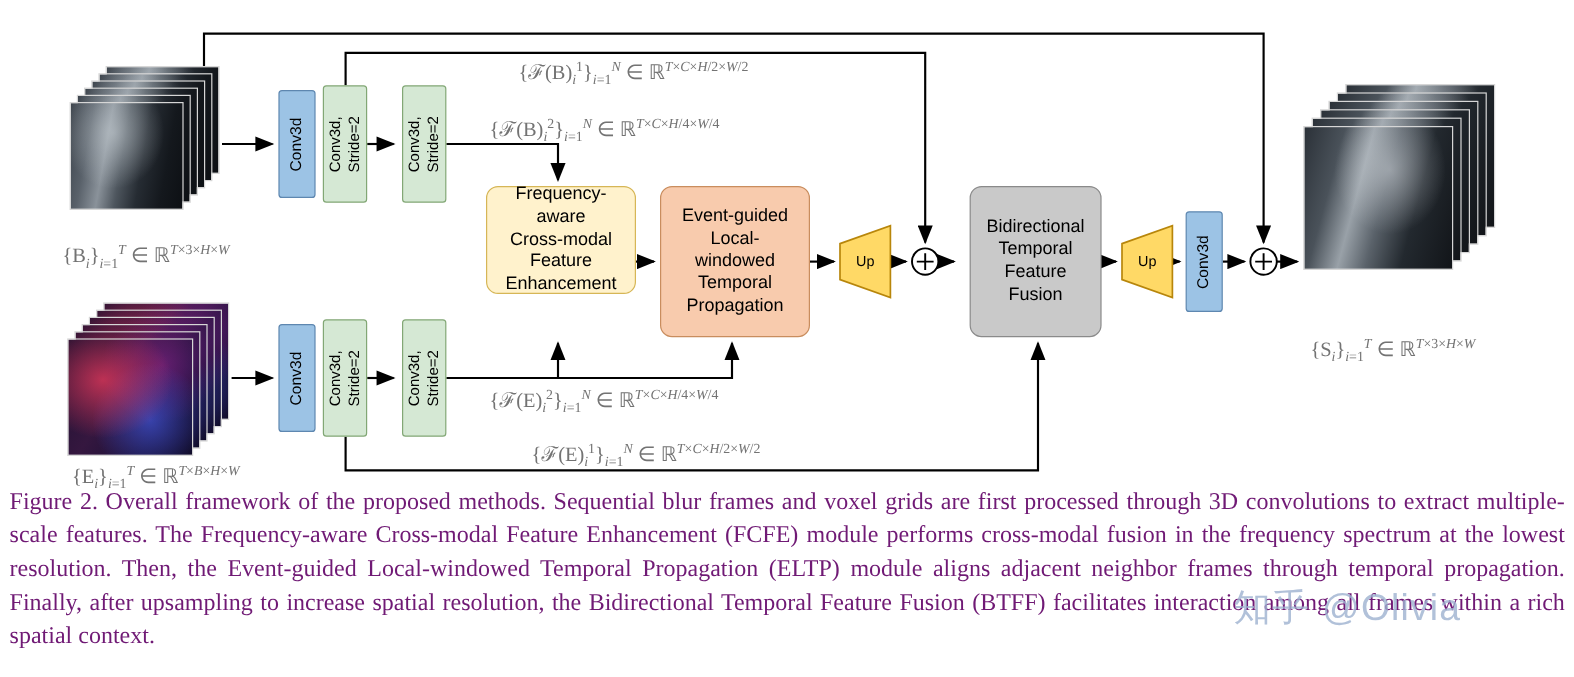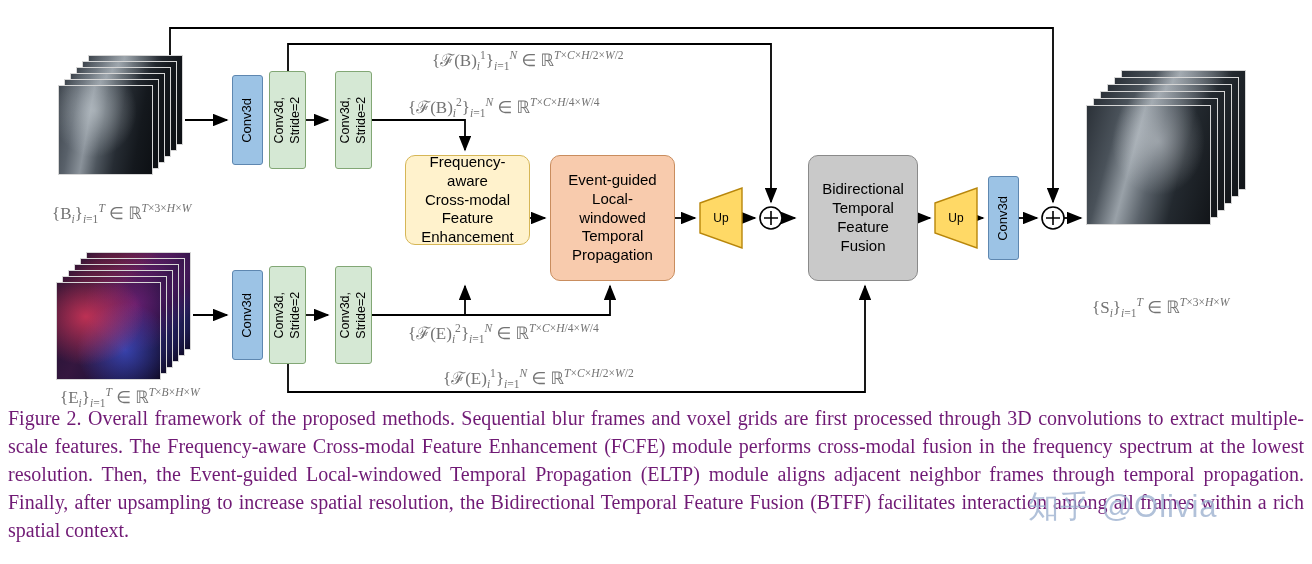--- a/index.html
+++ b/index.html
@@ -183,21 +183,21 @@
 Temporal
 Feature
 Fusion</div>
   </div>
 
   <div class="uplabel" style="left:700px;top:206px;width:42px;height:24px;">Up</div>
   <div class="uplabel" style="left:935px;top:206px;width:42px;height:24px;">Up</div>
 
   <div class="mlabel" style="left:52px;top:186px;margin-top:16px;">{B<sub><i>i</i></sub>}<sub><i>i</i>=1</sub><sup><i>T</i></sup> ∈ ℝ<sup><i>T</i>×3×<i>H</i>×<i>W</i></sup></div>
   <div class="mlabel" style="left:60px;top:386px;">{E<sub><i>i</i></sub>}<sub><i>i</i>=1</sub><sup><i>T</i></sup> ∈ ℝ<sup><i>T</i>×<i>B</i>×<i>H</i>×<i>W</i></sup></div>
-  <div class="mlabel" style="left:1092px;top:296px;">{S<sub><i>i</i></sub>}<sub><i>i</i>=1</sub><sup><i>T</i></sup> ∈ ℝ<sup><i>T</i>×3×<i>H</i>×<i>W</i></sup></div>
+  <div class="mlabel" style="left:1092px;top:280px;">{S<sub><i>i</i></sub>}<sub><i>i</i>=1</sub><sup><i>T</i></sup> ∈ ℝ<sup><i>T</i>×3×<i>H</i>×<i>W</i></sup></div>
   <div class="mlabel" style="left:432px;top:48px;">{ℱ(B)<sub><i>i</i></sub><sup>1</sup>}<sub><i>i</i>=1</sub><sup><i>N</i></sup> ∈ ℝ<sup><i>T</i>×<i>C</i>×<i>H</i>/2×<i>W</i>/2</sup></div>
   <div class="mlabel" style="left:408px;top:95px;">{ℱ(B)<sub><i>i</i></sub><sup>2</sup>}<sub><i>i</i>=1</sub><sup><i>N</i></sup> ∈ ℝ<sup><i>T</i>×<i>C</i>×<i>H</i>/4×<i>W</i>/4</sup></div>
   <div class="mlabel" style="left:408px;top:321px;">{ℱ(E)<sub><i>i</i></sub><sup>2</sup>}<sub><i>i</i>=1</sub><sup><i>N</i></sup> ∈ ℝ<sup><i>T</i>×<i>C</i>×<i>H</i>/4×<i>W</i>/4</sup></div>
   <div class="mlabel" style="left:443px;top:366px;">{ℱ(E)<sub><i>i</i></sub><sup>1</sup>}<sub><i>i</i>=1</sub><sup><i>N</i></sup> ∈ ℝ<sup><i>T</i>×<i>C</i>×<i>H</i>/2×<i>W</i>/2</sup></div>
 
   <div class="caption">Figure 2. Overall framework of the proposed methods. Sequential blur frames and voxel grids are first processed through 3D convolutions to extract multiple-scale features. The Frequency-aware Cross-modal Feature Enhancement (FCFE) module performs cross-modal fusion in the frequency spectrum at the lowest resolution. Then, the Event-guided Local-windowed Temporal Propagation (ELTP) module aligns adjacent neighbor frames through temporal propagation. Finally, after upsampling to increase spatial resolution, the Bidirectional Temporal Feature Fusion (BTFF) facilitates interaction among all frames within a rich spatial context.</div>
 
   <div class="watermark">知乎 @Olivia</div>
 
 </div>

